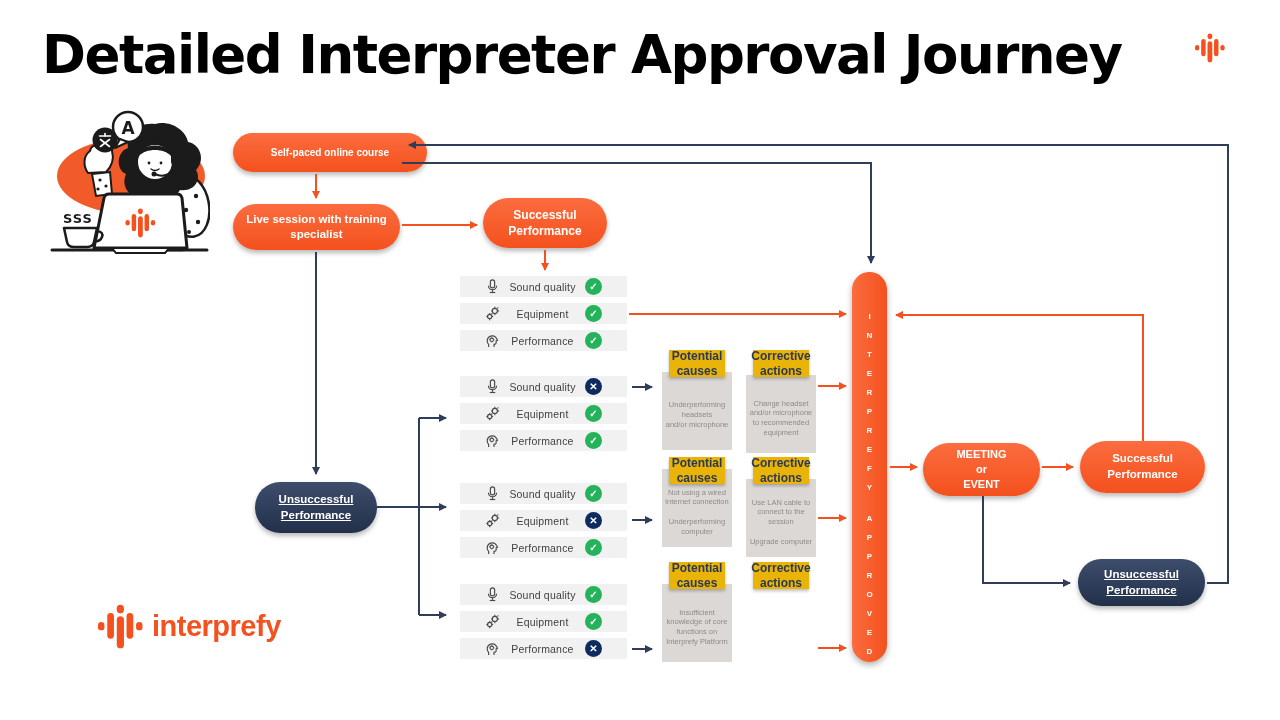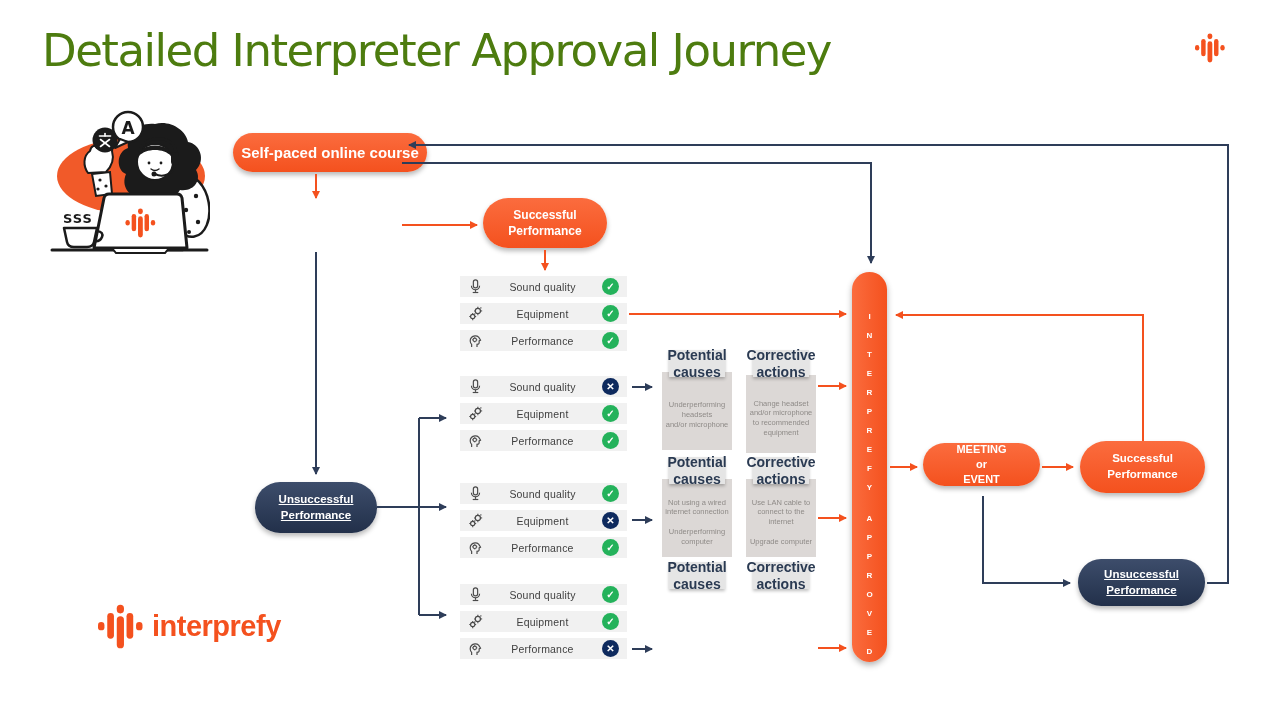--- a/index.html
+++ b/index.html
@@ -3,78 +3,78 @@
 <meta charset="utf-8">
 <style>
   * { margin:0; padding:0; box-sizing:border-box; }
   html,body { background:#ffffff; }
   body { font-family:"Liberation Sans", sans-serif; }
   .stage { position:relative; width:1280px; height:720px; background:#fff; overflow:hidden; }
 
   .title {
     position:absolute; left:42px; top:24px;
     font-family:"DejaVu Sans", sans-serif;
-    font-size:45px; font-weight:400; letter-spacing:-1.5px; color:#4d7c0f;
+    font-size:53px; font-weight:700; letter-spacing:-1.5px; color:#000000;
     white-space:nowrap;
   }
 
   
   .pill {
     position:absolute; display:flex; align-items:center; justify-content:center;
     text-align:center; color:#fff; font-weight:700; white-space:pre-line;
     box-shadow:0 3px 5px rgba(0,0,0,.28);
   }
   .pill.orange { background:linear-gradient(180deg,#FB6C3E 0%,#F4511E 100%); }
   .pill.navy   { background:linear-gradient(180deg,#3D4D6B 0%,#22304A 100%);text-decoration:underline; }
 
-  .pill-self    { left:233px; top:133px; width:194px; height:39px; border-radius:20px; font-size:15px; }
+  .pill-self    { left:233px; top:133px; width:194px; height:39px; border-radius:20px; font-size:10px; }
   .pill-live    { left:233px; top:204px; width:167px; height:46px; border-radius:23px; font-size:11.5px; line-height:1.3; }
   .pill-sp-top  { left:483px; top:198px; width:124px; height:50px; border-radius:25px; font-size:12px; line-height:1.35; }
   .pill-un-left { left:255px; top:482px; width:122px; height:51px; border-radius:25px; font-size:11.5px; line-height:1.35; }
-  .pill-meeting { left:923px; top:443px; width:117px; height:43px; border-radius:26px; font-size:11px; line-height:1.35; }
+  .pill-meeting { left:923px; top:443px; width:117px; height:53px; border-radius:26px; font-size:11px; line-height:1.35; }
   .pill-sp-rt   { left:1080px; top:441px; width:125px; height:52px; border-radius:26px; font-size:11.5px; line-height:1.35; }
   .pill-un-rt   { left:1078px; top:559px; width:127px; height:47px; border-radius:23px; font-size:11.5px; line-height:1.35; }
 
   .approved-pill {
     position:absolute; left:852px; top:272px; width:35px; height:390px; border-radius:18px;
     background:linear-gradient(90deg,#FB6C3E 0%,#F4511E 100%);
     box-shadow:0 3px 6px rgba(0,0,0,.3);
     display:flex; flex-direction:column; align-items:center; padding-top:40px; gap:12px;
   }
   .vword {
     writing-mode:vertical-rl; text-orientation:upright;
     color:#fff; font-size:8px; font-weight:700; letter-spacing:10px;
   }
 
   
   .chk-row {
     position:absolute; left:460px; width:167px; height:21px; background:#F1F1F1;
-    display:flex; align-items:center; padding:0 8px;
+    display:flex; align-items:center; padding:0 25px;
   }
   .chk-row .ric { width:15px; height:15px; flex:0 0 15px; color:#4a4a4a; }
   .chk-row .rlabel { flex:1; text-align:center; font-size:10.5px; color:#3f3f3f; letter-spacing:.2px; }
   .badge {
     width:17px; height:17px; border-radius:50%; flex:0 0 17px;
     display:flex; align-items:center; justify-content:center;
     color:#fff; font-size:10px; font-weight:700; line-height:1;
   }
   .badge.pass { background:#24B25B; }
   .badge.fail { background:#0E2A5E; }
 
   
   .panel-body {
     position:absolute; width:70px; height:78px; background:#DCD8D6;
     display:flex; align-items:center; justify-content:center; text-align:center;
     font-size:7.5px; line-height:1.3; color:#8F8B88; white-space:pre-line;
     padding:12px 2px 4px 2px;
   }
   .panel-head {
-    position:absolute; width:56px; height:27px; background:#e5e5e5;
+    position:absolute; width:56px; height:27px; background:#eab308;
     display:flex; align-items:center; justify-content:center; text-align:center;
-    font-size:14px; font-weight:700; line-height:1.2; color:#2A3A52; white-space:pre-line;
+    font-size:12px; font-weight:700; line-height:1.2; color:#2A3A52; white-space:pre-line;
     box-shadow:0 2px 3px rgba(0,0,0,.25); z-index:3;
   }
 
   
   .logo-corner { position:absolute; left:1195px; top:33px; width:30px; height:30px; color:#F4511E; }
   .logo-bottom { position:absolute; left:98px; top:604px; display:flex; align-items:center; gap:9px; }
   .logo-bottom .mark { width:45px; height:45px; color:#F4511E; }
   .logo-bottom .word { color:#F4511E; font-size:29px; font-weight:700; letter-spacing:-0.5px; }
 
   .connectors { position:absolute; left:0; top:0; pointer-events:none; z-index:2; }
@@ -196,20 +196,22 @@
     <g color="#F4511E">
         <use href="#soundwave" x="73" y="102" width="35" height="30"></use>
       </g>
 
     <path d="M14,122 H47 L44,136 Q43,141 37,141 H24 Q18,141 17,136 Z" fill="#fff" stroke="#1b1b1b" stroke-width="2.5" stroke-linejoin="round"></path>
     <path d="M47,125 Q54,126 52,131 Q50,136 44,135" fill="none" stroke="#1b1b1b" stroke-width="2.5"></path>
     <text x="13" y="117" font-family="DejaVu Sans, sans-serif" font-size="13" font-weight="bold" letter-spacing="1" fill="#1b1b1b">SSS</text>
   </svg>
 
   <div class="pill orange pill-self">Self-paced online course</div>
+  <div class="pill orange pill-live">Live session with training
+specialist</div>
   <div class="pill orange pill-sp-top">Successful
 Performance</div>
   <div class="pill navy pill-un-left">Unsuccessful
 Performance</div>
   <div class="pill orange pill-meeting">MEETING
 or
 EVENT</div>
   <div class="pill orange pill-sp-rt">Successful
 Performance</div>
   <div class="pill navy pill-un-rt">Unsuccessful
@@ -313,35 +315,39 @@
 and/or microphone</div>
   <div class="panel-head" style="left:669px; top:350px">Potential
 causes</div>
   <div class="panel-body" style="left:746px; top:375px">Change headset
 and/or microphone
 to recommended
 equipment</div>
   <div class="panel-head" style="left:753px; top:350px">Corrective
 actions</div>
 
-  <div class="panel-body" style="left:662px; top:479px">Not using a wired
+  <div class="panel-body" style="left:662px; top:469px">Not using a wired
 internet connection
 
 Underperforming
 computer</div>
   <div class="panel-head" style="left:669px; top:457px">Potential
 causes</div>
   <div class="panel-body" style="left:746px; top:479px">Use LAN cable to
 connect to the
-internet
+session
 
 Upgrade computer</div>
   <div class="panel-head" style="left:753px; top:457px">Corrective
 actions</div>
 
+  <div class="panel-body" style="left:662px; top:584px">Insufficient
+knowledge of core
+functions on
+Interprefy Platform</div>
   <div class="panel-head" style="left:669px; top:562px">Potential
 causes</div>
   <div class="panel-head" style="left:753px; top:562px">Corrective
 actions</div>
 
   <svg class="connectors" width="1280" height="720" viewBox="0 0 1280 720">
     <defs>
       <marker id="an" markerWidth="9" markerHeight="9" refX="7" refY="4" orient="auto" markerUnits="userSpaceOnUse">
         <path d="M0,0 L8,4 L0,8 Z" fill="#2E3D59"></path>
       </marker>

